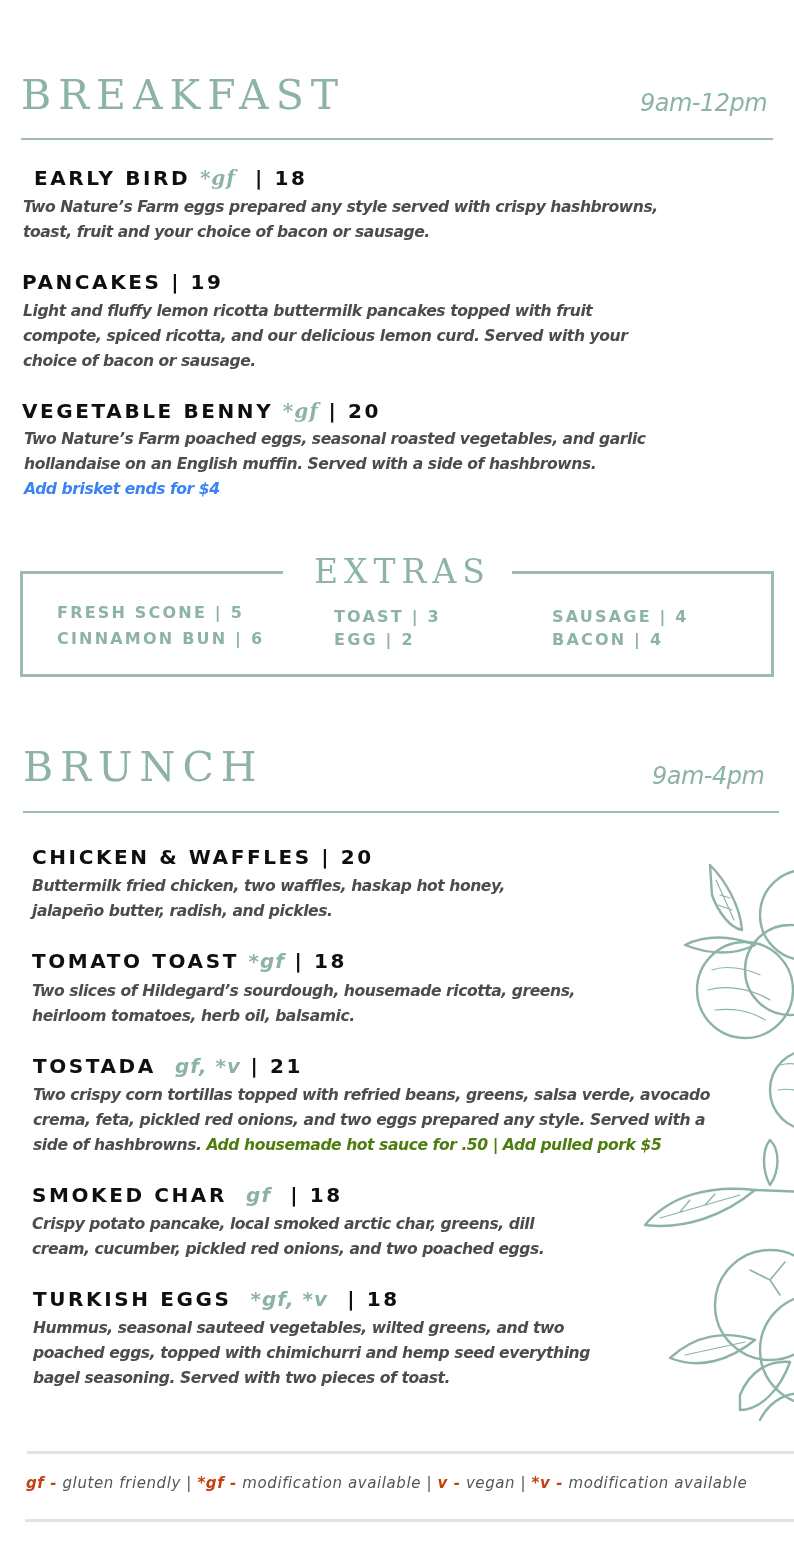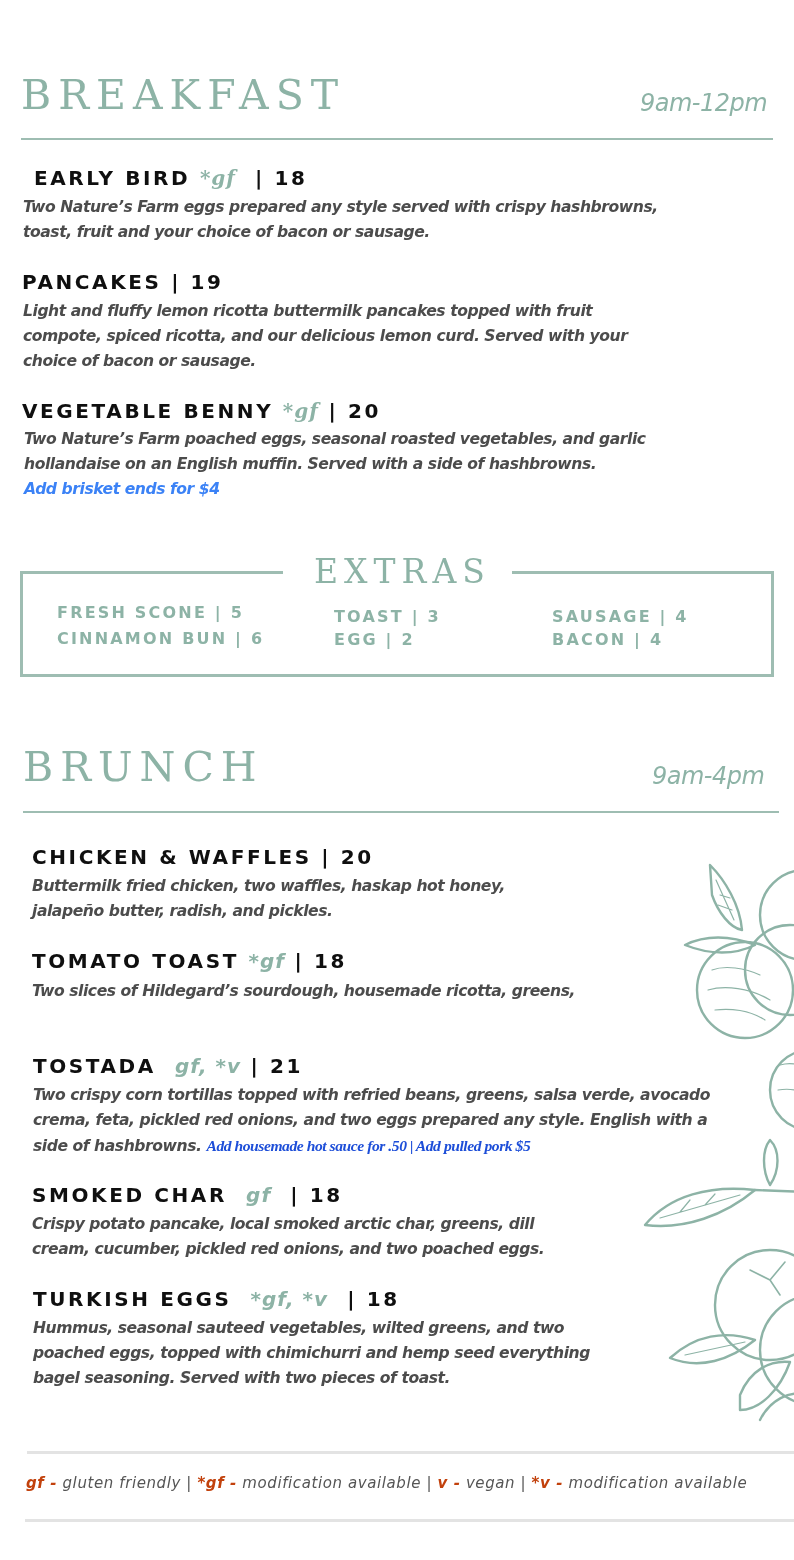--- a/index.html
+++ b/index.html
@@ -51,21 +51,21 @@
   }
   .desc {
     font-family: "DejaVu Sans", sans-serif;
     font-style: italic;
     font-weight: bold;
     font-size: 15.6px;
     letter-spacing: -0.45px;
     color: #4c4c4c;
     line-height: 25px;
   }
-  .desc .green { color: #1d4ed8; font-family: Liberation Serif, serif; }
+  .desc .green { color: #4d7c0f; }
   .addon {
     font-family: "DejaVu Sans", sans-serif;
     font-style: italic;
     font-weight: bold;
     font-size: 15.6px;
     letter-spacing: -0.45px;
     color: #3b82f6;
     line-height: 25px;
   }
 
@@ -195,30 +195,31 @@
   <div>jalapeño butter, radish, and pickles.</div>
 </div>
 
 <div class="abs item-head" style="left:32px; top:951px;">
   <span>TOMATO TOAST</span>
   <span class="tag-sans">*gf</span>
   <span>| 18</span>
 </div>
 <div class="abs desc" style="left:32px; top:979px;">
   <div>Two slices of Hildegard’s sourdough, housemade ricotta, greens,</div>
+  <div>heirloom tomatoes, herb oil, balsamic.</div>
 </div>
 
 <div class="abs item-head" style="left:33px; top:1056px;">
   <span>TOSTADA</span>&nbsp;
   <span class="tag-sans">gf, *v</span>
   <span>| 21</span>
 </div>
 <div class="abs desc" style="left:33px; top:1083px;">
   <div>Two crispy corn tortillas topped with refried beans, greens, salsa verde, avocado</div>
-  <div>crema, feta, pickled red onions, and two eggs prepared any style. English with a</div>
+  <div>crema, feta, pickled red onions, and two eggs prepared any style. Served with a</div>
   <div><span>side of hashbrowns.</span> <span class="green">Add housemade hot sauce for .50 | Add pulled pork $5</span></div>
 </div>
 
 <div class="abs item-head" style="left:32px; top:1185px;">
   <span>SMOKED CHAR</span>&nbsp;
   <span class="tag-sans">gf</span>&nbsp;
   <span>| 18</span>
 </div>
 <div class="abs desc" style="left:32px; top:1212px;">
   <div>Crispy potato pancake, local smoked arctic char, greens, dill</div>

